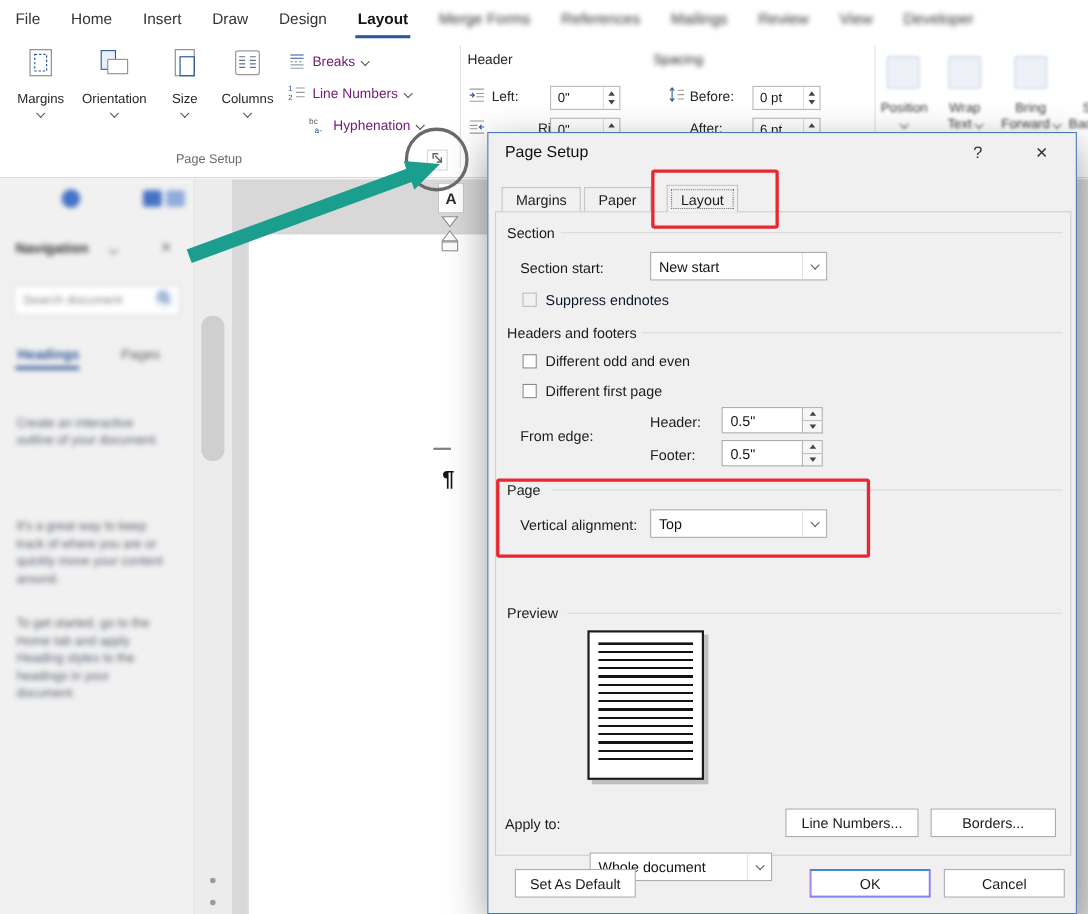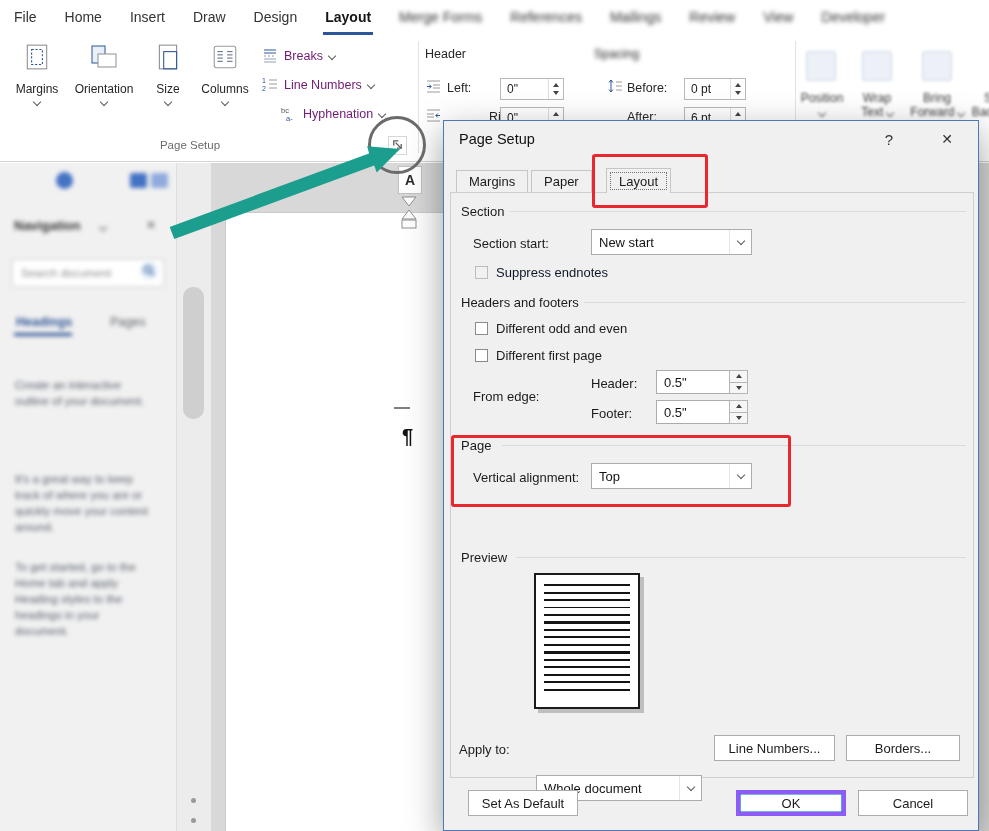--- a/index.html
+++ b/index.html
@@ -56,21 +56,21 @@
   .dlbl { position:absolute; white-space:nowrap; }
   .combo { position:absolute; background:#fff; border:1px solid #acacac; display:flex; align-items:center; padding-left:7px; font-size:13px; color:#141414; }
   .combo .dd { position:absolute; right:0; top:0; bottom:0; width:22px; border-left:1px solid #e4e4e4; display:flex; align-items:center; justify-content:center; }
   .spin { position:absolute; background:#fff; border:1px solid #acacac; font-size:13px; color:#141414; padding:4px 22px 0 7px; }
   .spin .btns { position:absolute; right:-1px; top:-1px; bottom:-1px; width:19px; display:flex; flex-direction:column; }
   .spin .btns > div { flex:1; border:1px solid #b5b5b5; background:#f6f6f6; display:flex; align-items:center; justify-content:center; }
   .spin .btns > div + div { border-top:none; }
   .cb { position:absolute; width:13px; height:13px; background:#fff; border:1px solid #8a8a8a; }
   .cb.gray { background:#f1f1f1; border-color:#bdbdbd; }
   .btn { position:absolute; background:#fff; border:1px solid #acacac; display:flex; align-items:center; justify-content:center; font-size:13px; color:#1b1b1b; }
-  .btn.primary { border:4px solid #8b5cf6; box-shadow:inset 0 0 0 0.6px #0067c0;text-align:right; }
+  .btn.primary { border:1px solid #8b5cf6; box-shadow:inset 0 0 0 0.6px #0067c0;text-align:right; }
   .pv-page { position:absolute; left:90px; top:452px; width:106px; height:136px; background:#fff; border:2px solid #1b1b1b; box-shadow:4px 4px 0 #bfbfbf; }
   .pv-lines { position:absolute; inset:9px 8px 13px 8px; background-image:repeating-linear-gradient(to bottom,#141414 0 2px,transparent 2px 7.5px); }
 
   
   .hl { position:absolute; border:3px solid var(--hl); border-radius:3px; z-index:55; pointer-events:none; }
   .circle { position:absolute; left:368px; top:116px; width:58px; height:58px; border:3px solid #6a6a6a; border-radius:50%; z-index:50; pointer-events:none; }
   .arrow-svg { position:absolute; left:0; top:0; z-index:60; pointer-events:none; }
 </style>
 </head>
 <body>

